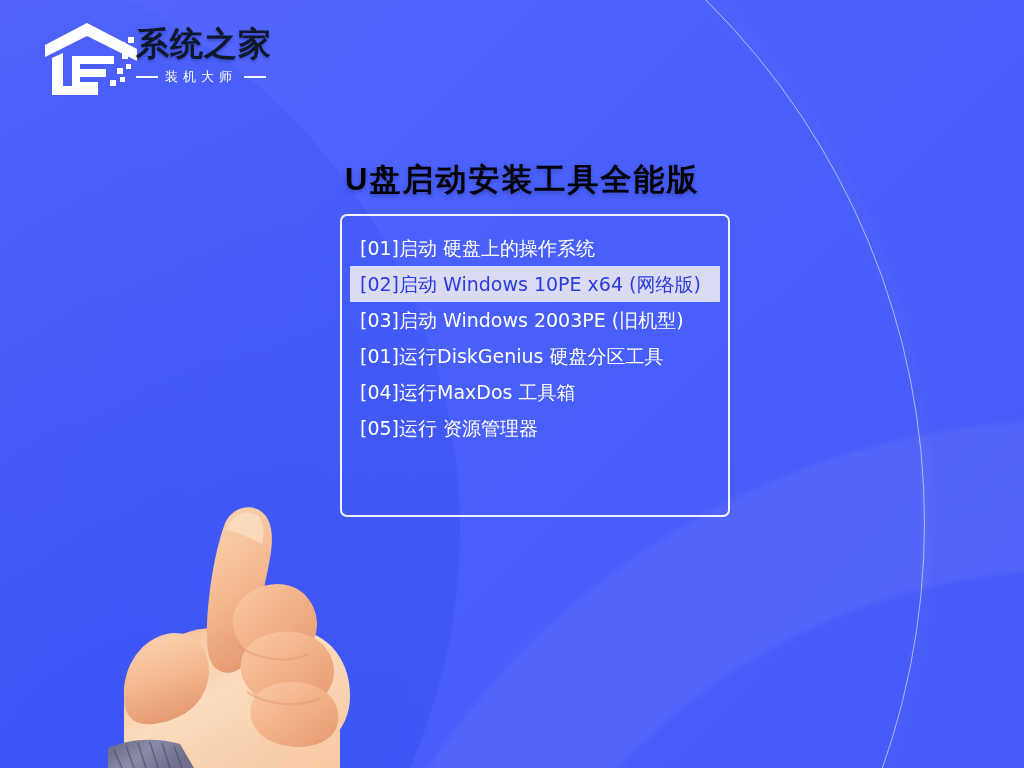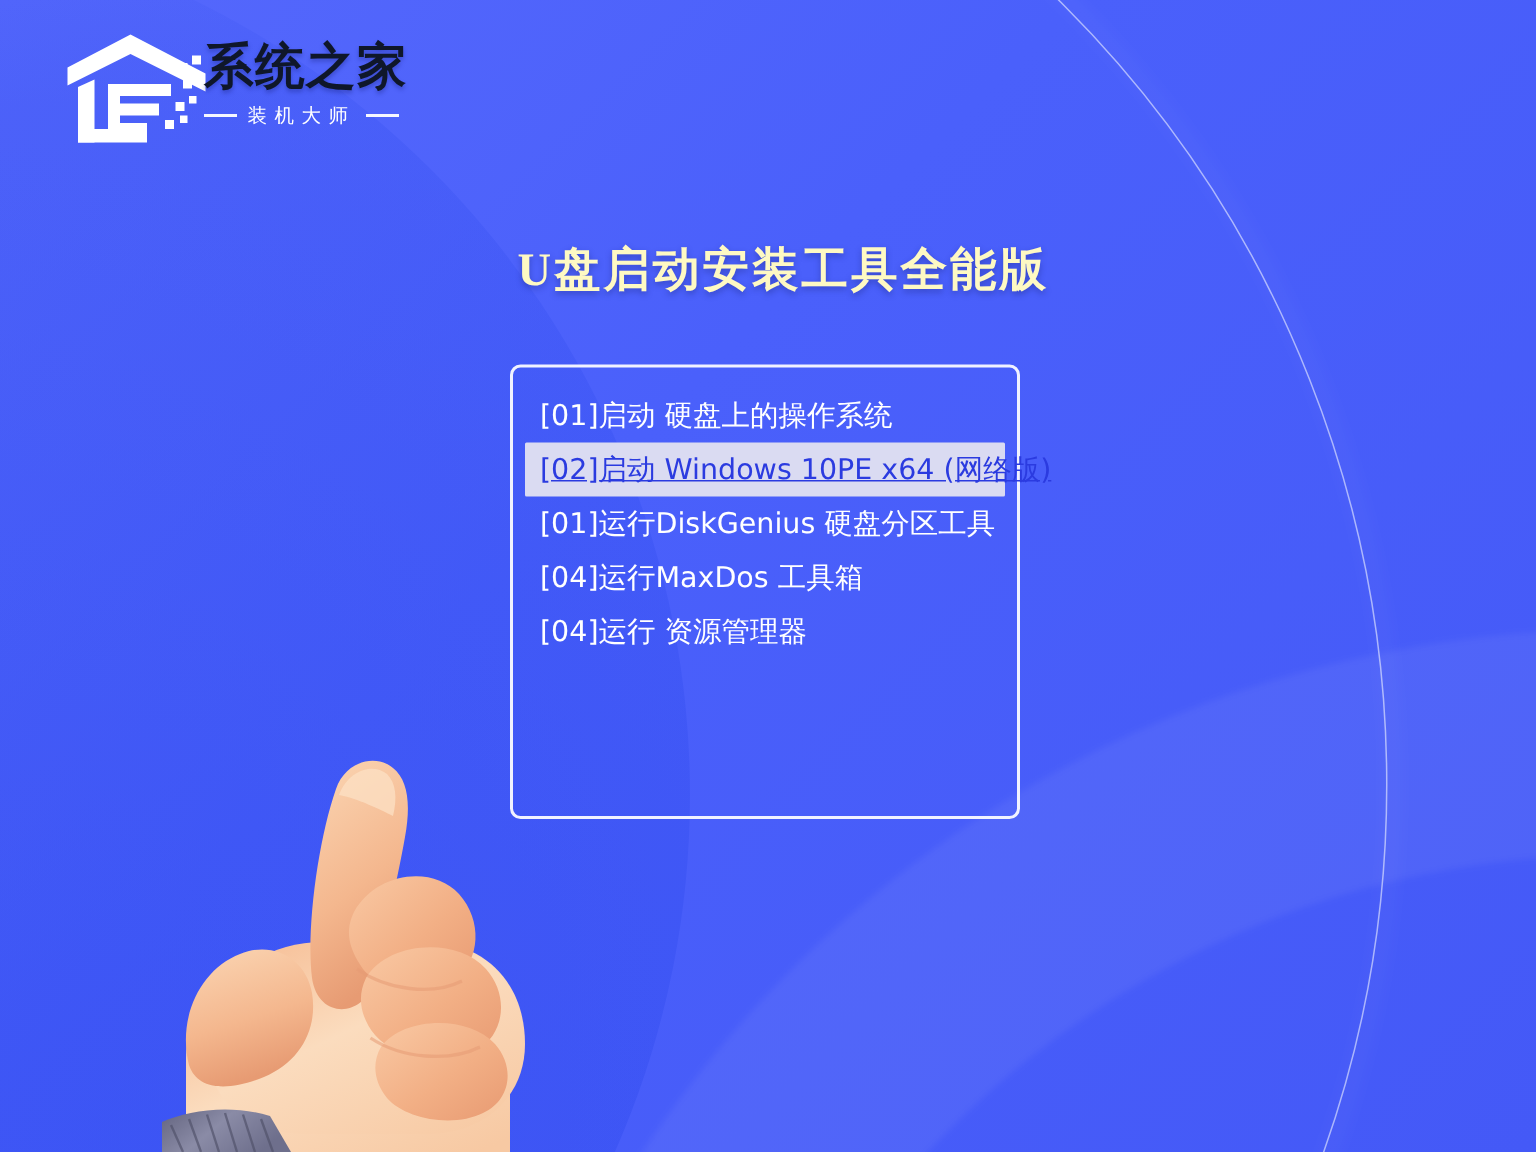--- a/index.html
+++ b/index.html
@@ -128,33 +128,33 @@
     text-align: center;
   }
 
   
   .page-title {
     position: absolute;
     left: 345px;
     top: 159px;
     font-size: 31px;
     font-weight: bold;
-    color: #fef9c3;
+    color: #000000;
     letter-spacing: 2px;
     text-shadow: 0 2px 4px rgba(25,35,120,0.40);
-    font-family: Liberation Serif, serif;
+    font-family: Liberation Sans, sans-serif;
     white-space: nowrap;
   }
 
   
   .menu-panel {
     position: absolute;
     left: 340px;
-    top: 243px;
-    width: 340px;
+    top: 214px;
+    width: 390px;
     height: 303px;
     border: 2px solid rgba(255,255,255,0.92);
     border-radius: 7px;
     box-sizing: border-box;
     background: transparent;
   }
   .menu-list {
     position: absolute;
     left: 0;
     top: 14px;
@@ -169,21 +169,20 @@
     color: #ffffff;
     white-space: nowrap;
     font-family: "DejaVu Sans", "Liberation Sans", sans-serif;
     border-radius: 1px;
     box-sizing: border-box;
     letter-spacing: 0px;
   }
   .menu-item.selected {
     background: #DADBF2;
     color: #2B3BE0;
-    text-decoration: underline;
   }
 
   
   .hand {
     position: absolute;
     left: 108px;
     top: 500px;
     width: 280px;
     height: 268px;
   }
@@ -236,23 +235,24 @@
       </div>
     </div>
   </div>
 
   <div class="page-title">U盘启动安装工具全能版</div>
 
   <div class="menu-panel">
     <div class="menu-list">
         <div class="menu-item">[01]启动 硬盘上的操作系统</div>
         <div class="menu-item selected">[02]启动 Windows 10PE x64 (网络版)</div>
+        <div class="menu-item">[03]启动 Windows 2003PE (旧机型)</div>
         <div class="menu-item">[01]运行DiskGenius 硬盘分区工具</div>
         <div class="menu-item">[04]运行MaxDos 工具箱</div>
-        <div class="menu-item">[04]运行 资源管理器</div>
+        <div class="menu-item">[05]运行 资源管理器</div>
       </div>
   </div>
 
   <div class="hand">
     <svg width="280" height="268" viewBox="0 0 280 268" xmlns="http://www.w3.org/2000/svg">
       <defs>
         <linearGradient id="skinA" x1="0" y1="0" x2="1" y2="1">
           <stop offset="0%" stop-color="#F9C9A4"></stop>
           <stop offset="55%" stop-color="#F2AF85"></stop>
           <stop offset="100%" stop-color="#E89A72"></stop>

